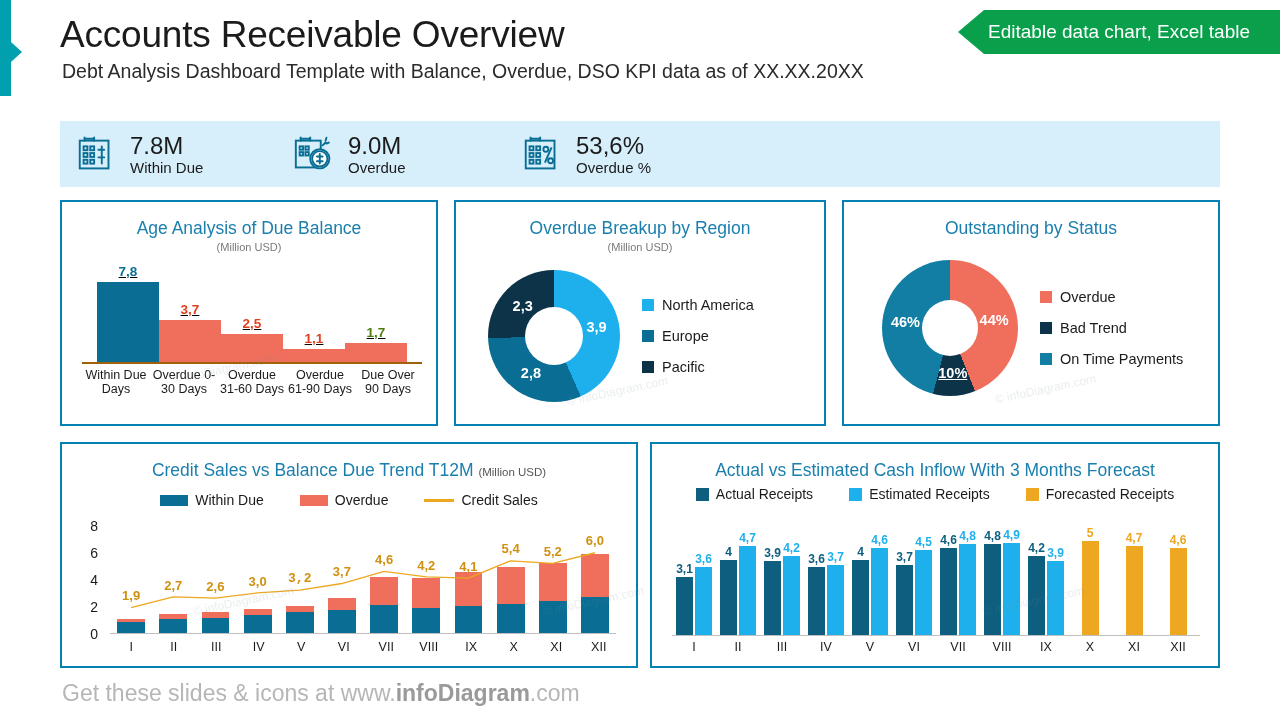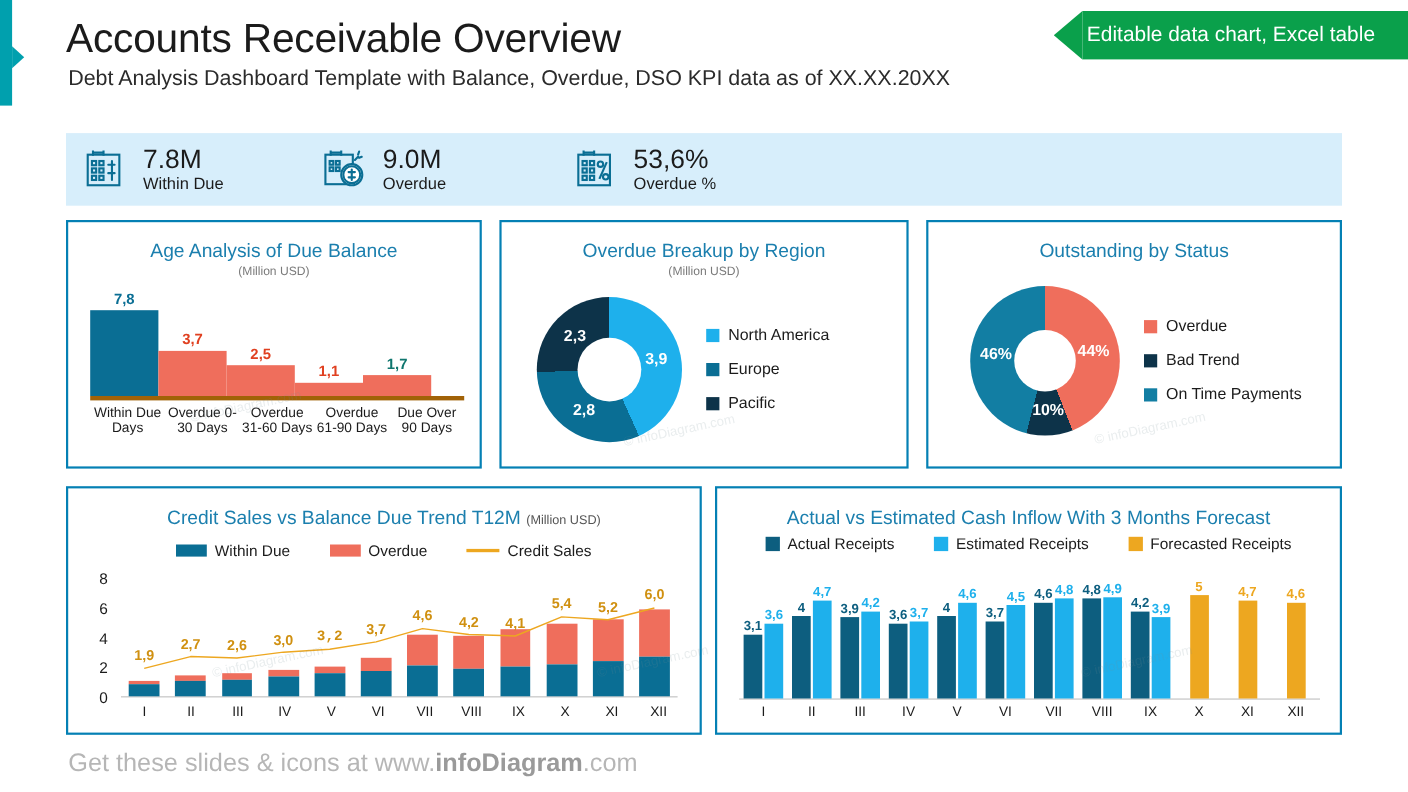--- a/index.html
+++ b/index.html
@@ -83,22 +83,23 @@
   #panel-age     { left: 60px;  top: 200px; width: 378px; height: 226px; }
   #panel-region  { left: 454px; top: 200px; width: 372px; height: 226px; }
   #panel-status  { left: 842px; top: 200px; width: 378px; height: 226px; }
   
   #panel-trend   { left: 60px;  top: 442px; width: 578px; height: 226px; }
   #panel-inflow  { left: 650px; top: 442px; width: 570px; height: 226px; }
 
   
   .age-plot {
     position: absolute; left: 20px; right: 14px; top: 62px; height: 100px;
-    display: flex; align-items: flex-end; justify-content: flex-start;
-    border-bottom: 4px solid #a16207;
+    display: flex; align-items: flex-end; justify-content: center;
+    border-bottom: 2px solid #a16207;
+    text-decoration: underline;
   }
   .age-col { width: 62px; display: flex; flex-direction: column;
              align-items: center; justify-content: flex-end; height: 100%; }
   .age-lbl { font-size: 13.5px; font-weight: bold; margin-bottom: 3px; }
   .age-bar { width: 100%; }
   .age-cats {
     position: absolute; left: 20px; right: 14px; top: 166px;
     display: flex; justify-content: space-between;
   }
   .age-cat { width: 68px; text-align: center; font-size: 12.5px;
@@ -248,21 +249,21 @@
         </div>
         <div class="age-col">
           <div class="age-lbl" style="color: rgb(224, 64, 32);">2,5</div>
           <div class="age-bar" style="height: 29.0698%; background: rgb(239, 110, 92);"></div>
         </div>
         <div class="age-col">
           <div class="age-lbl" style="color: rgb(224, 64, 32);">1,1</div>
           <div class="age-bar" style="height: 12.7907%; background: rgb(239, 110, 92);"></div>
         </div>
         <div class="age-col">
-          <div class="age-lbl" style="color: #0f766e;">1,7</div>
+          <div class="age-lbl" style="color: #4d7c0f;">1,7</div>
           <div class="age-bar" style="height: 19.7674%; background: rgb(239, 110, 92);"></div>
         </div>
       </div>
     <div class="age-cats" id="age-cats">
         <div class="age-cat">
           <div>Within Due</div>
           <div>Days</div>
         </div>
         <div class="age-cat">
           <div>Overdue 0-</div>
@@ -311,21 +312,21 @@
     </div>
     <div class="wm" style="left:110px; top:182px;">© infoDiagram.com</div>
   </div>
 
   <div class="panel" id="panel-status">
     <div class="panel-title">Outstanding by Status</div>
     <div class="donut-wrap" style="left:38px; top:58px;">
       <div class="donut" id="donut-status" style="width: 136px; height: 136px; background: conic-gradient(rgb(239, 110, 92) 0deg, rgb(239, 110, 92) 158.4deg, rgb(13, 51, 73) 158.4deg, rgb(13, 51, 73) 194.4deg, rgb(18, 126, 163) 194.4deg, rgb(18, 126, 163) 360deg);">
         <div class="donut-hole" style="width:56px;height:56px;"></div>
       <div class="dlabel" style="left: 82.4155%; top: 43.8164%;">44%</div>
-          <div class="dlabel" style="left: 52.0721%; top: 82.9349%;">10%</div>
+          <div class="dlabel" style="left: 52.0721%; top: 82.9349%; text-decoration: underline;">10%</div>
           <div class="dlabel" style="left: 17.2602%; top: 45.864%;">46%</div>
         </div>
       <div class="legend-v" id="legend-status">
           <div class="lrow">
             <div class="swatch" style="background: rgb(239, 110, 92);"></div>
             <div class="legend-txt">Overdue</div>
           </div>
           <div class="lrow">
             <div class="swatch" style="background: rgb(13, 51, 73);"></div>
             <div class="legend-txt">Bad Trend</div>

